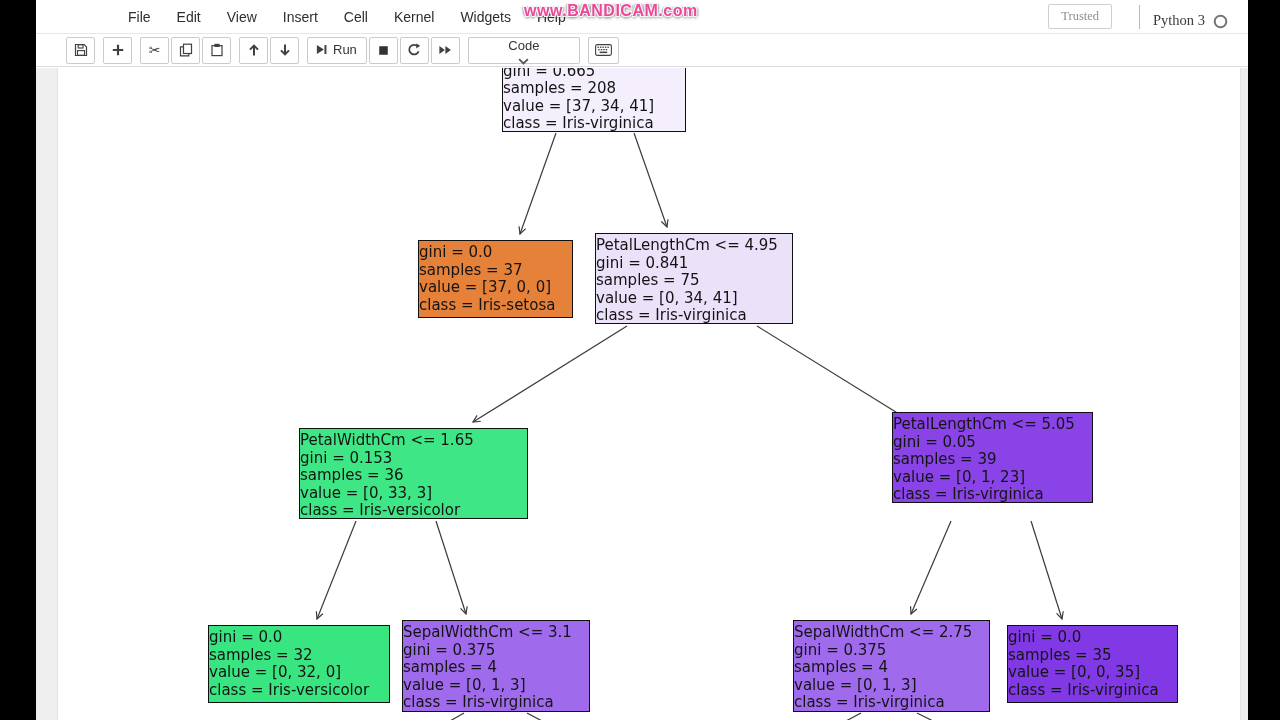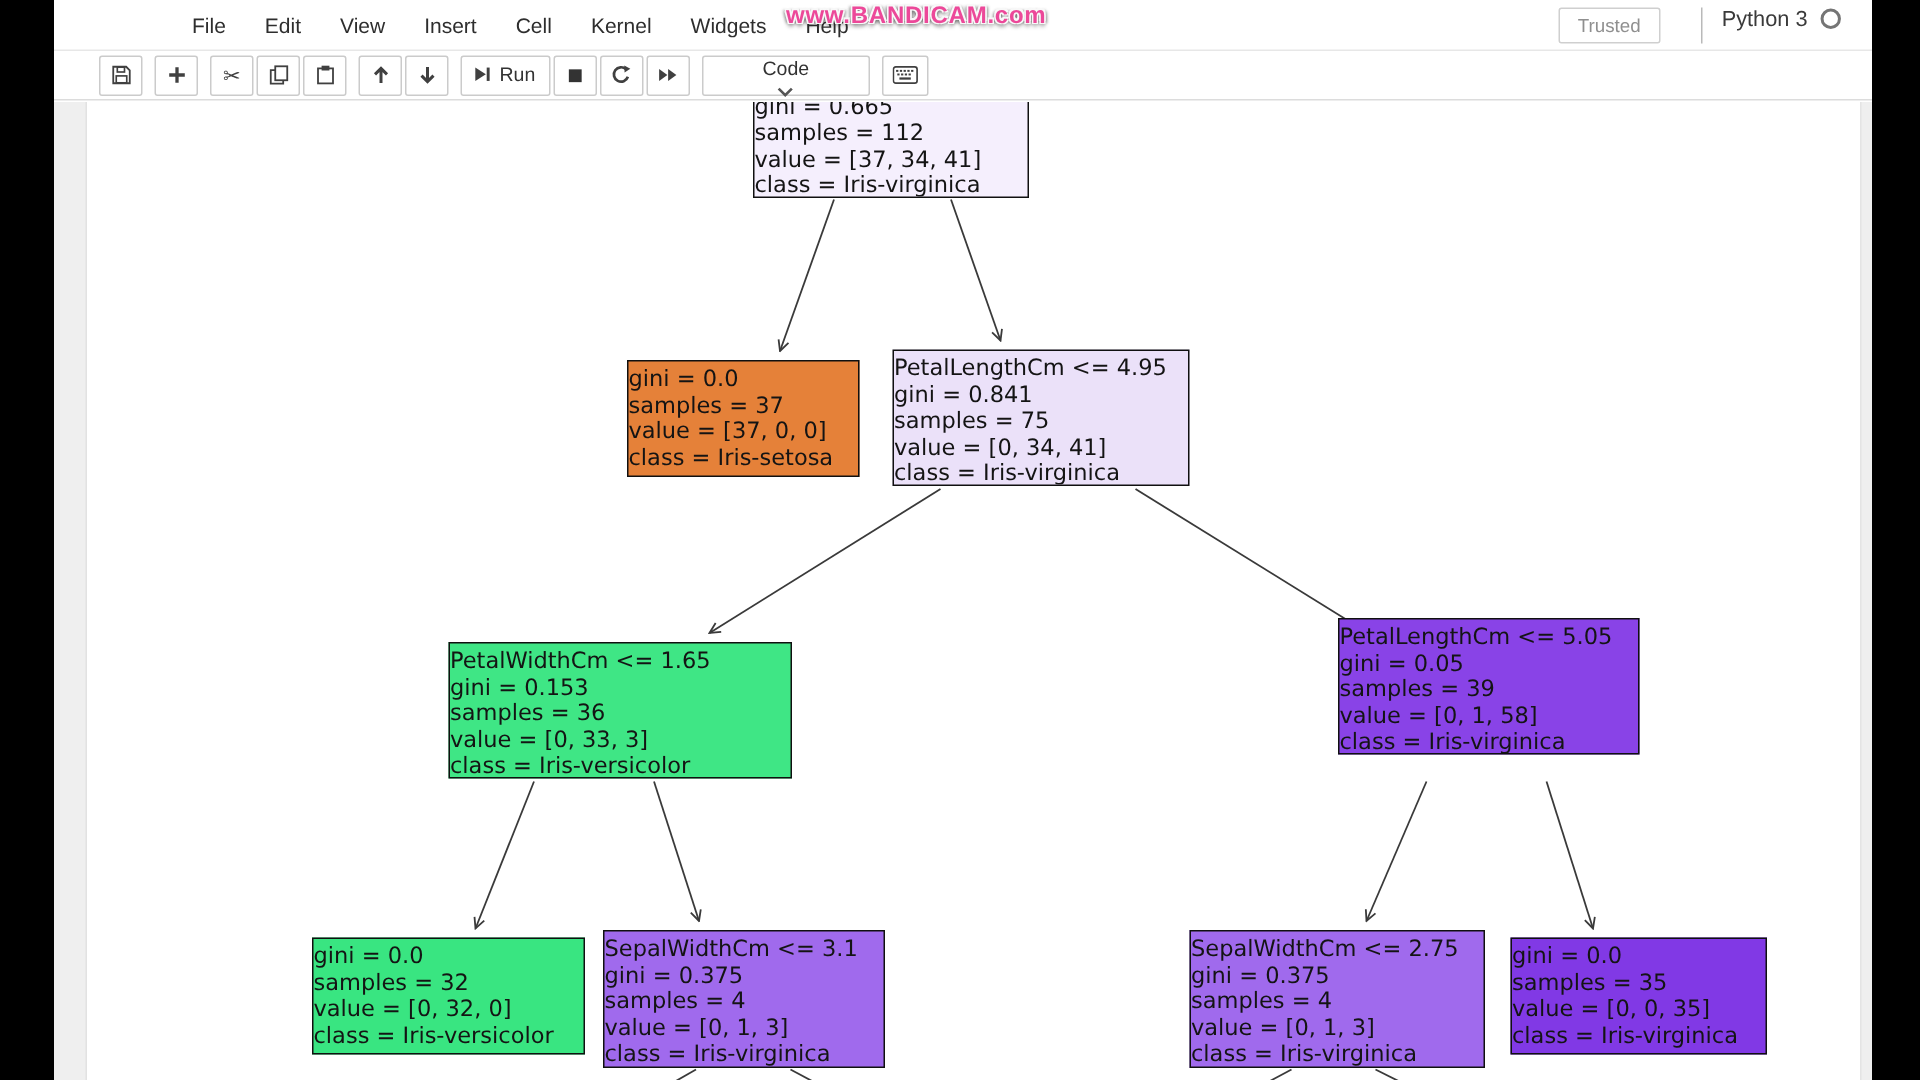--- a/index.html
+++ b/index.html
@@ -22,21 +22,21 @@
   .gray-strip.right { left:1240px; width:8px;  border-left:1px solid #e4e4e4; }
 
   
   .header { position:absolute; left:36px; top:0; width:1212px; height:68px; background:#fff; z-index:10; }
   .menubar {
     height:34px; display:flex; align-items:center;
     padding-left:44px; padding-right:20px;
     border-bottom:1px solid #e7e7e7; background:#fff;
   }
   .menu-item { margin-right:26px; font-size:14px; color:#2e2e2e; cursor:pointer; white-space:nowrap; }
-  .menubar-right { margin-left:auto; display:flex; align-items:flex-start; }
+  .menubar-right { margin-left:auto; display:flex; align-items:flex-end;font-family:Liberation Serif, serif; }
   .trusted {
     border:1px solid #cfcfcf; border-radius:2px; color:#8f8f8f;
     font-size:12.5px; padding:4px 12px; background:#fff; white-space:nowrap;
   }
   .kernel-sep { width:1px; height:24px; background:#b9b9b9; margin:0 13px 0 27px; }
   .kernel-name { font-size:14.5px; color:#3a3a3a; margin-right:8px; white-space:nowrap; }
   .kernel-circle { display:flex; align-items:center; }
 
   .toolbar {
     height:33px; display:flex; align-items:center;
@@ -102,21 +102,21 @@
         <line x1="1031" y1="521" x2="1062" y2="619" marker-end="url(#arrowhead)"></line>
         <line x1="464" y1="713" x2="450" y2="721"></line>
         <line x1="527" y1="713" x2="542" y2="721"></line>
         <line x1="861" y1="713" x2="846" y2="721"></line>
         <line x1="917" y1="713" x2="933" y2="721"></line>
       </svg>
     <div id="nodes">
         <div class="tree-node" style="left: 502px; top: 41px; width: 184px; height: 91px; background: rgb(245, 239, 253);">
           <div class="tn-line"></div>
           <div class="tn-line">gini = 0.665</div>
-          <div class="tn-line">samples = 112</div>
+          <div class="tn-line">samples = 208</div>
           <div class="tn-line">value = [37, 34, 41]</div>
           <div class="tn-line">class = Iris-virginica</div>
         </div>
         <div class="tree-node" style="left: 418px; top: 240px; width: 155px; height: 78px; background: rgb(229, 129, 57);">
           <div class="tn-line">gini = 0.0</div>
           <div class="tn-line">samples = 37</div>
           <div class="tn-line">value = [37, 0, 0]</div>
           <div class="tn-line">class = Iris-setosa</div>
         </div>
         <div class="tree-node" style="left: 595px; top: 233px; width: 198px; height: 91px; background: rgb(235, 225, 249);">
@@ -130,21 +130,21 @@
           <div class="tn-line">PetalWidthCm &lt;= 1.65</div>
           <div class="tn-line">gini = 0.153</div>
           <div class="tn-line">samples = 36</div>
           <div class="tn-line">value = [0, 33, 3]</div>
           <div class="tn-line">class = Iris-versicolor</div>
         </div>
         <div class="tree-node" style="left: 892px; top: 412px; width: 201px; height: 91px; background: rgb(137, 67, 231);">
           <div class="tn-line">PetalLengthCm &lt;= 5.05</div>
           <div class="tn-line">gini = 0.05</div>
           <div class="tn-line">samples = 39</div>
-          <div class="tn-line">value = [0, 1, 58]</div>
+          <div class="tn-line">value = [0, 1, 23]</div>
           <div class="tn-line">class = Iris-virginica</div>
         </div>
         <div class="tree-node" style="left: 208px; top: 625px; width: 182px; height: 78px; background: rgb(57, 229, 129);">
           <div class="tn-line">gini = 0.0</div>
           <div class="tn-line">samples = 32</div>
           <div class="tn-line">value = [0, 32, 0]</div>
           <div class="tn-line">class = Iris-versicolor</div>
         </div>
         <div class="tree-node" style="left: 402px; top: 620px; width: 188px; height: 92px; background: rgb(160, 106, 237);">
           <div class="tn-line">SepalWidthCm &lt;= 3.1</div>

